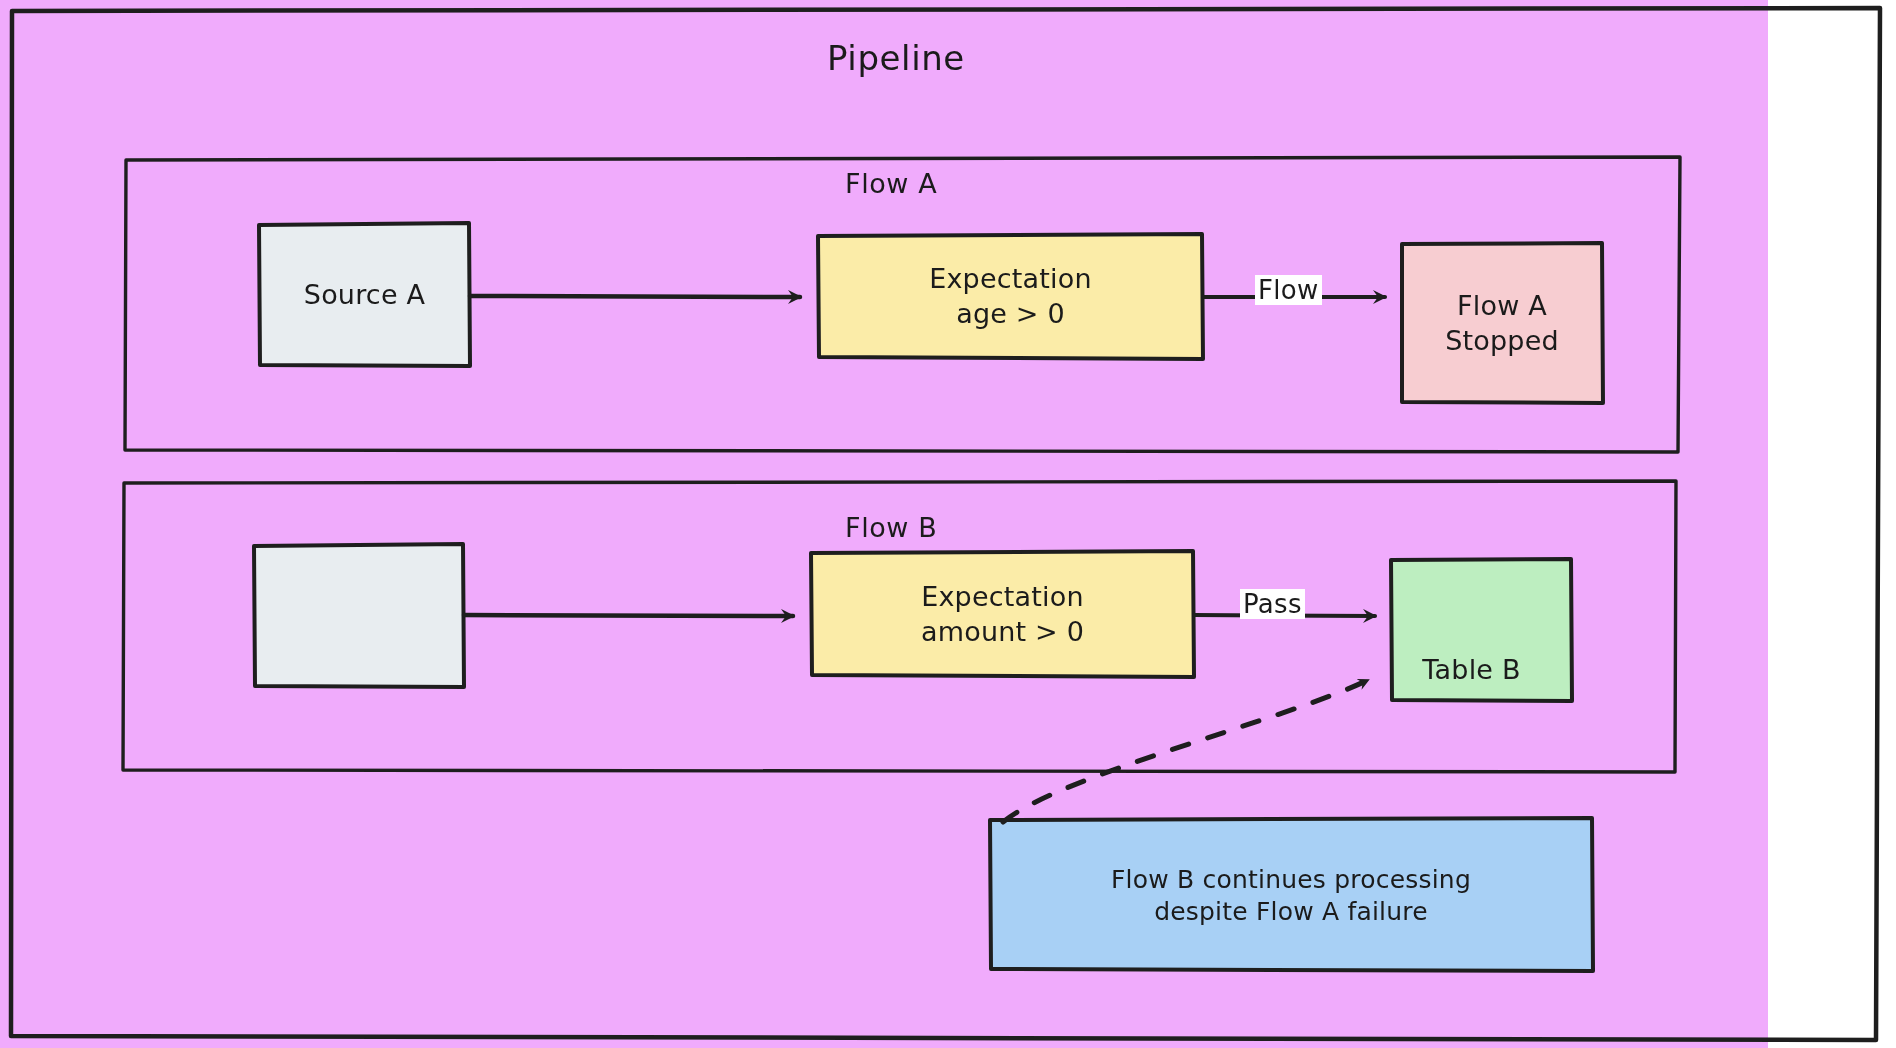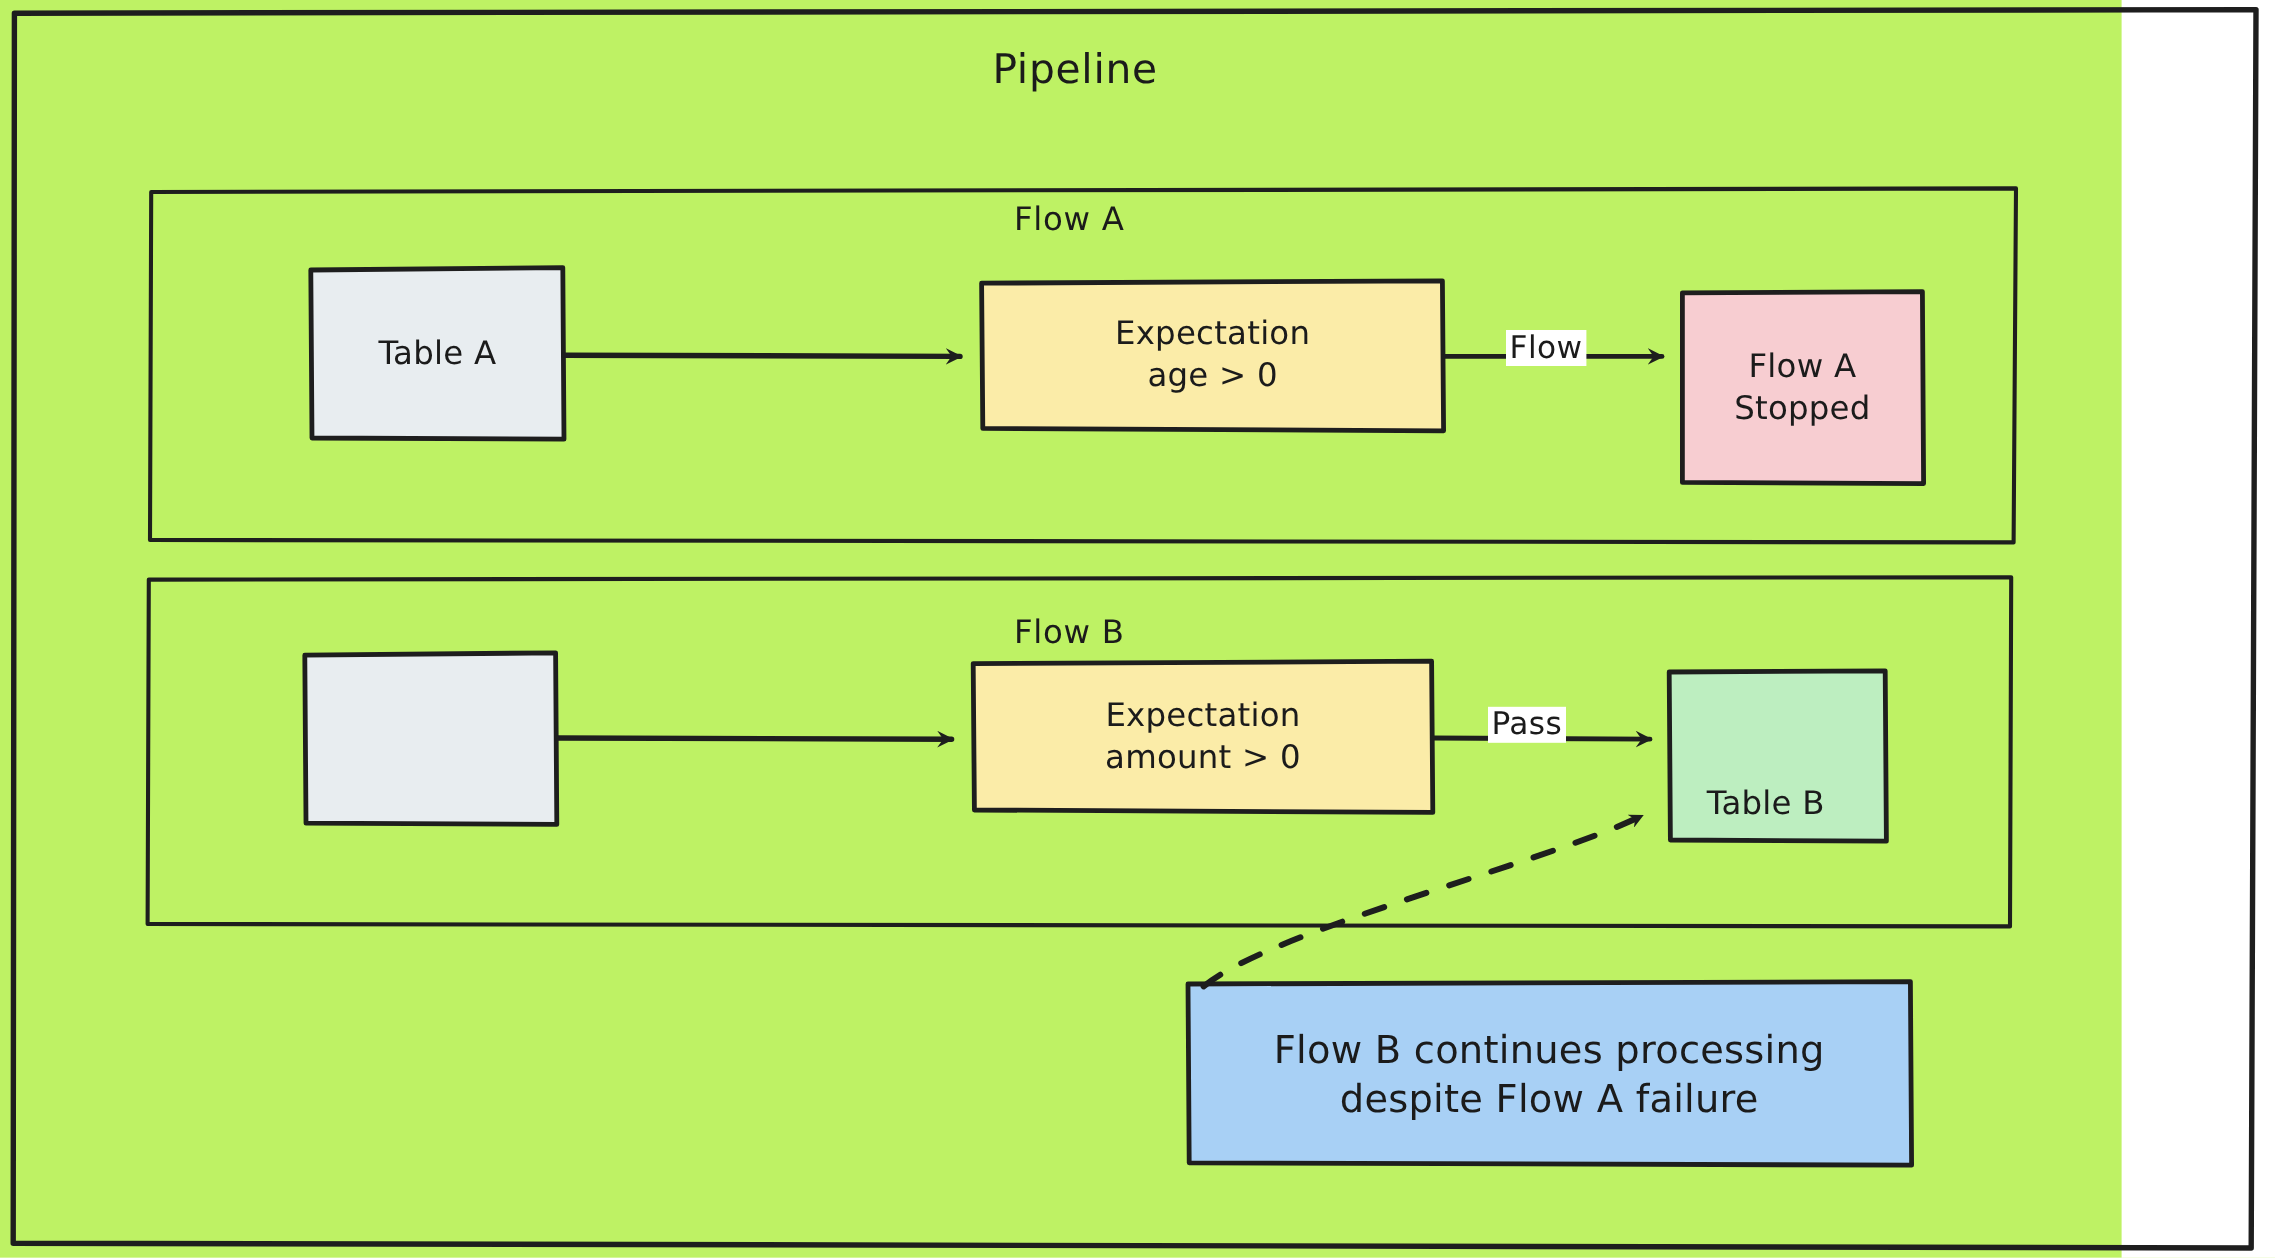--- a/index.html
+++ b/index.html
@@ -10,21 +10,21 @@
   body {
     width: 1896px;
     height: 1048px;
     font-family: "DejaVu Sans", sans-serif;
     overflow: hidden;
   }
   #canvas {
     position: relative;
     width: 1768px;
     height: 1048px;
-    background: #bef264;
+    background: #f0abfc;
   }
   #sketch-layer {
     position: absolute;
     left: 0;
     top: 0;
     width: 1896px;
     height: 1048px;
     pointer-events: none;
   }
   
@@ -63,21 +63,21 @@
     white-space: nowrap;
     letter-spacing: 0.3px;
   }
   
   .n-source-a { left: 260px; top: 224px; width: 209px; height: 143px; font-size: 27px; }
   .n-expect-a { left: 818px; top: 235px; width: 385px; height: 124px; font-size: 27px; }
   .n-stopped  { left: 1401px; top: 243px; width: 202px; height: 161px; font-size: 27px; }
   .n-source-b { left: 254px; top: 545px; width: 209px; height: 143px; font-size: 27px; }
   .n-expect-b { left: 811px; top: 552px; width: 383px; height: 125px; font-size: 27px; }
   .n-table-b  { left: 1381px; top: 559px; width: 181px; height: 143px; font-size: 27px; margin-top: 40px; }
-  .n-note     { left: 989px; top: 819px; width: 604px; height: 153px; font-size: 32px; }
+  .n-note     { left: 989px; top: 819px; width: 604px; height: 153px; font-size: 25px; }
 
   .t-pipeline { left: 827px; top: 38px; font-size: 34px; }
   .t-flow-a   { left: 845px; top: 168px; }
   .t-flow-b   { left: 845px; top: 490px; margin-top: 22px; }
 
   .l-fail { left: 1255px; top: 275px; }
   .l-pass { left: 1240px; top: 589px; }
 </style>
 </head>
 <body>
@@ -155,21 +155,21 @@
     </g>
   </svg>
 
   <div class="group-title t-pipeline">Pipeline</div>
 
   <div class="group-title t-flow-a">Flow A</div>
 
   <div class="group-title t-flow-b">Flow B</div>
 
   <div class="node n-source-a">
-    <span class="node-label">Table A</span>
+    <span class="node-label">Source A</span>
   </div>
 
   <div class="node n-expect-a">
     <span class="node-label">Expectation
 age &gt; 0</span>
   </div>
 
   <div class="node n-stopped">
     <span class="node-label">Flow A
 Stopped</span>

